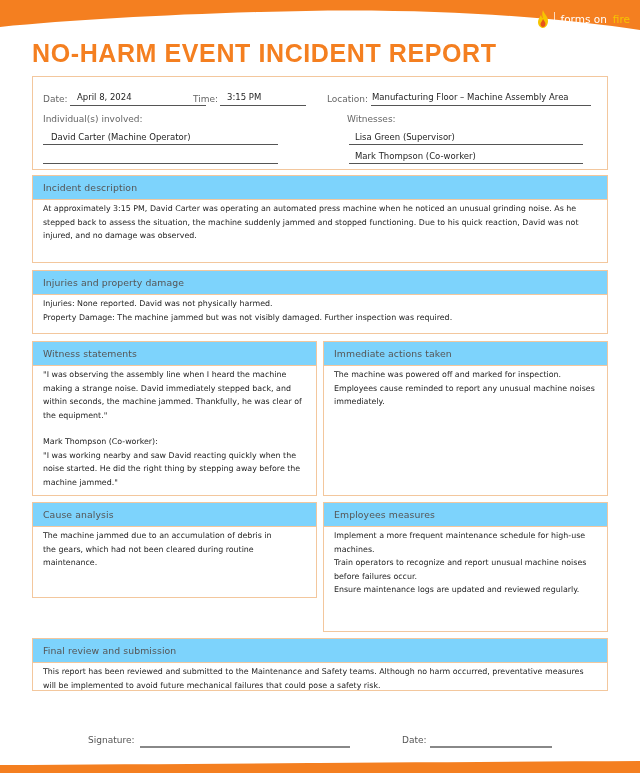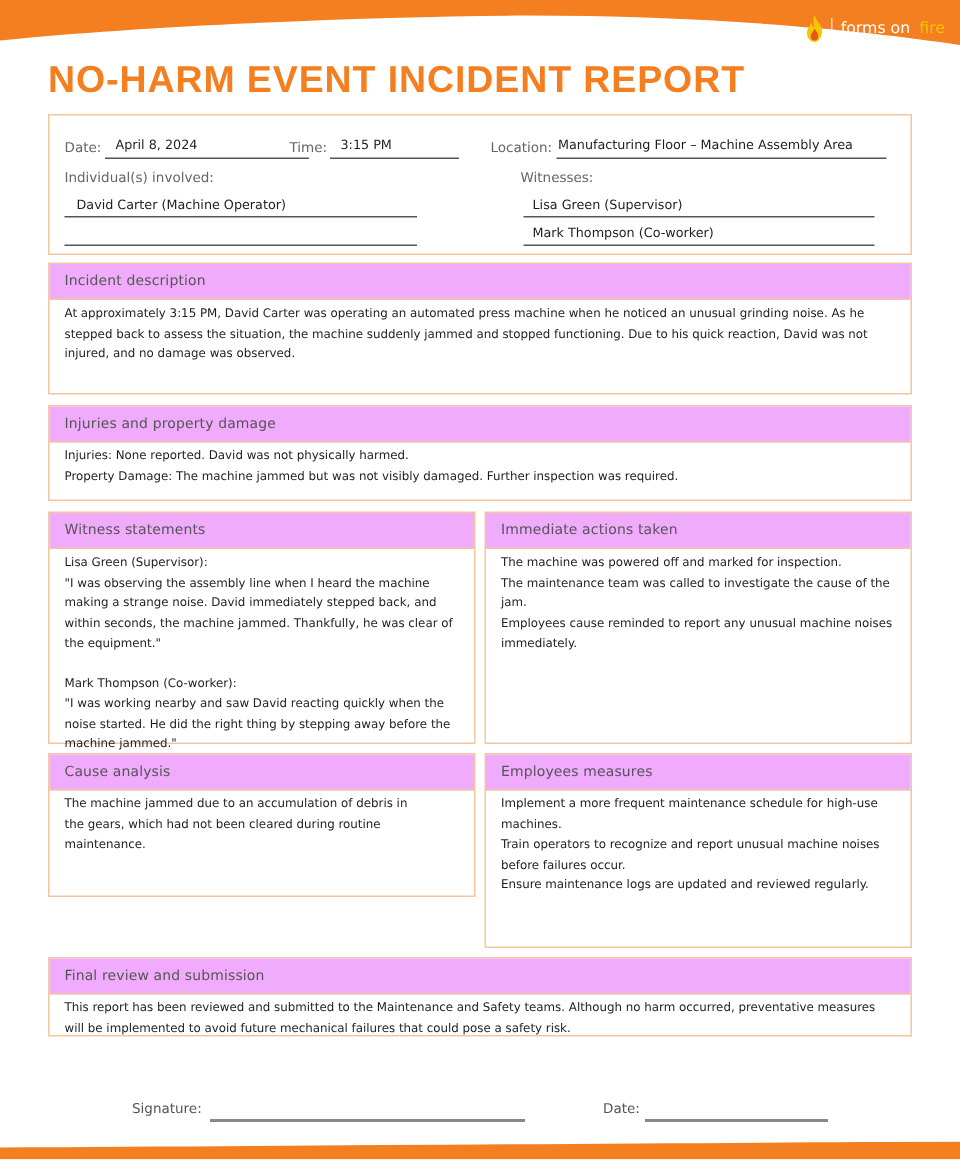--- a/index.html
+++ b/index.html
@@ -11,21 +11,21 @@
 
   .brand { position: absolute; right: 10px; top: 10px; display: flex; align-items: center; gap: 3px; }
   .brand .flame { width: 12px; height: 18px; }
   .brand .sep { width: 1px; height: 14px; background: rgba(255,255,255,0.7); margin: 0 2px; }
   .brand .t1 { color: #ffffff; font-size: 10.5px; font-family: "DejaVu Sans", sans-serif; }
   .brand .t2 { color: #f6c400; font-size: 10.5px; font-family: "DejaVu Sans", sans-serif; margin-left: 3px; }
 
   .title { position: absolute; left: 32px; top: 39px; font-family: "Liberation Sans", sans-serif; font-weight: 700; font-size: 25px; letter-spacing: 0.6px; color: #f47f20; }
 
   .box { position: absolute; border: 1.5px solid #f3c79d; background: #fff; }
-  .box .head { background: #f0abfc; border-bottom: 1.5px solid #f3c79d; height: 24px; padding-left: 10px; display: flex; align-items: center; font-size: 9.3px; color: #555; letter-spacing: 0.1px; }
+  .box .head { background: #7dd3fc; border-bottom: 1.5px solid #f3c79d; height: 24px; padding-left: 10px; display: flex; align-items: center; font-size: 9.3px; color: #555; letter-spacing: 0.1px; }
   .box .body { padding: 2px 10px; font-size: 7.9px; line-height: 13.5px; color: #1e1e1e; }
 
   .info-box { left: 32px; top: 76px; width: 576px; height: 94px; }
   .lbl { position: absolute; font-size: 9px; color: #666; }
   .val { position: absolute; font-size: 8.5px; color: #1e1e1e; }
   .uline { position: absolute; height: 1px; background: #555; }
 
   .sig { position: absolute; top: 735px; font-size: 9px; color: #555; }
   .sig-line { position: absolute; top: 746px; height: 1.5px; background: #888; }
 </style>
@@ -83,33 +83,31 @@
   <div class="head">Injuries and property damage</div>
   <div class="body">
     <div>Injuries: None reported. David was not physically harmed.</div>
     <div>Property Damage: The machine jammed but was not visibly damaged. Further inspection was required.</div>
   </div>
 </div>
 
 <div class="box" style="left:32px;top:341px;width:285px;height:155px;">
   <div class="head">Witness statements</div>
   <div class="body">
-    <div>Lisa Green (Supervisor):</div>
     <div>"I was observing the assembly line when I heard the machine making a strange noise. David immediately stepped back, and within seconds, the machine jammed. Thankfully, he was clear of the equipment."</div>
     <div style="height:13px;"></div>
     <div>Mark Thompson (Co-worker):</div>
     <div>"I was working nearby and saw David reacting quickly when the noise started. He did the right thing by stepping away before the machine jammed."</div>
   </div>
 </div>
 
 <div class="box" style="left:323px;top:341px;width:285px;height:155px;">
   <div class="head">Immediate actions taken</div>
   <div class="body">
     <div>The machine was powered off and marked for inspection.</div>
-    <div>The maintenance team was called to investigate the cause of the jam.</div>
     <div>Employees cause reminded to report any unusual machine noises immediately.</div>
   </div>
 </div>
 
 <div class="box" style="left:32px;top:502px;width:285px;height:96px;">
   <div class="head">Cause analysis</div>
   <div class="body" style="padding-right:40px;">The machine jammed due to an accumulation of debris in the gears, which had not been cleared during routine maintenance.</div>
 </div>
 
 <div class="box" style="left:323px;top:502px;width:285px;height:130px;">

